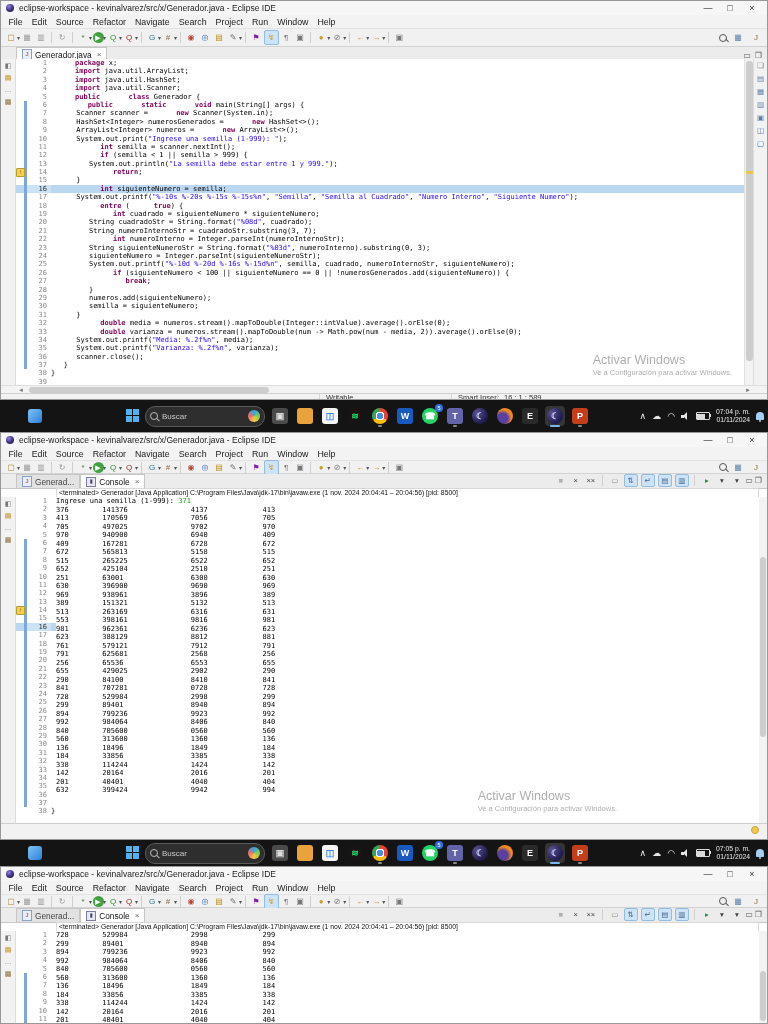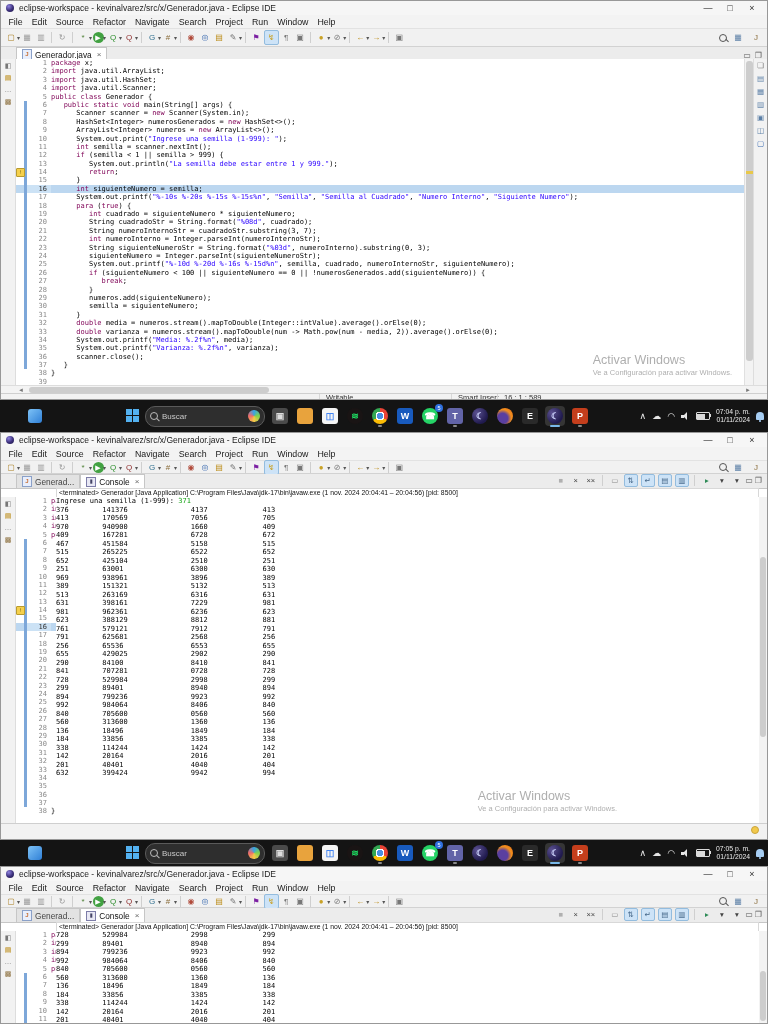--- a/index.html
+++ b/index.html
@@ -53,21 +53,21 @@
       font-size:7px;white-space:pre;tab-size:3;}
   .gut{width:8px;position:relative;flex:none;}
   .warnico{position:absolute;left:0;top:0;width:7px;height:7px;background:#f5d04c;
            border:1px solid #b99b2e;border-radius:1px;font-size:5px;line-height:6px;text-align:center;color:#6b5a10;}
   .chg{width:3px;flex:none;}
   .cl.changed .chg{background:#7da7d9;}
   .ln{width:20px;flex:none;text-align:right;padding-right:4px;color:#888;}
   .cl.cur{background:#bcd7f0;}
   .cl.cur .ln{background:#cce2f5;color:#333;}
   .codecell{flex:1;color:#000;}
-  .kw{color:#7f0055;font-weight:normal;}
+  .kw{color:#7f0055;font-weight:bold;margin-left:24px;}
   .str{color:#2a00ff;}
   .vscroll{position:absolute;right:13px;top:0;bottom:0;width:9px;background:#f3f3f3;border-left:1px solid #e0e0e0;}
   .vthumb{position:absolute;left:1px;right:1px;background:#cdcdcd;border-radius:3px;}
   .ymark{position:absolute;left:1px;right:1px;height:3px;background:#e8c84b;}
   .rightstrip{position:absolute;right:0;top:0;bottom:0;width:13px;background:#f2f2f2;
               border-left:1px solid #ddd;display:flex;flex-direction:column;align-items:center;
               padding-top:2px;gap:4px;}
   .rsicon{width:10px;height:9px;font-size:7.5px;line-height:9px;text-align:center;color:#5b7fa6;}
   .hscroll{position:absolute;left:0;right:0;height:8px;background:#f3f3f3;border-top:1px solid #ddd;}
   .harrow{position:absolute;top:0;width:10px;height:8px;font-size:6px;line-height:8px;text-align:center;color:#777;}
@@ -258,21 +258,21 @@
         <div class="cl changed"><span class="gut"></span><span class="chg"></span><span class="ln">8</span><span class="codecell">		HashSet&lt;Integer&gt; numerosGenerados = <span class="kw">new</span> HashSet&lt;&gt;();</span></div>
         <div class="cl changed"><span class="gut"></span><span class="chg"></span><span class="ln">9</span><span class="codecell">		ArrayList&lt;Integer&gt; numeros = <span class="kw">new</span> ArrayList&lt;&gt;();</span></div>
         <div class="cl changed"><span class="gut"></span><span class="chg"></span><span class="ln">10</span><span class="codecell">		System.out.print(<span class="str">"Ingrese una semilla (1-999): "</span>);</span></div>
         <div class="cl changed"><span class="gut"></span><span class="chg"></span><span class="ln">11</span><span class="codecell">		<span class="kw">int</span> semilla = scanner.nextInt();</span></div>
         <div class="cl changed"><span class="gut"></span><span class="chg"></span><span class="ln">12</span><span class="codecell">		<span class="kw">if</span> (semilla &lt; 1 || semilla &gt; 999) {</span></div>
         <div class="cl changed"><span class="gut"></span><span class="chg"></span><span class="ln">13</span><span class="codecell">			System.out.println(<span class="str">"La semilla debe estar entre 1 y 999."</span>);</span></div>
         <div class="cl changed"><span class="gut"><span class="warnico">!</span></span><span class="chg"></span><span class="ln">14</span><span class="codecell">			<span class="kw">return</span>;</span></div>
         <div class="cl changed"><span class="gut"></span><span class="chg"></span><span class="ln">15</span><span class="codecell">		}</span></div>
         <div class="cl changed cur"><span class="gut"></span><span class="chg"></span><span class="ln">16</span><span class="codecell">		<span class="kw">int</span> siguienteNumero = semilla;</span></div>
         <div class="cl changed"><span class="gut"></span><span class="chg"></span><span class="ln">17</span><span class="codecell">		System.out.printf(<span class="str">"%-10s %-20s %-15s %-15s%n"</span>, <span class="str">"Semilla"</span>, <span class="str">"Semilla al Cuadrado"</span>, <span class="str">"Numero Interno"</span>, <span class="str">"Siguiente Numero"</span>);</span></div>
-        <div class="cl changed"><span class="gut"></span><span class="chg"></span><span class="ln">18</span><span class="codecell">		<span class="kw">para</span> (<span class="kw">true</span>) {</span></div>
+        <div class="cl changed"><span class="gut"></span><span class="chg"></span><span class="ln">18</span><span class="codecell">		<span class="kw">entre</span> (<span class="kw">true</span>) {</span></div>
         <div class="cl changed"><span class="gut"></span><span class="chg"></span><span class="ln">19</span><span class="codecell">			<span class="kw">int</span> cuadrado = siguienteNumero * siguienteNumero;</span></div>
         <div class="cl changed"><span class="gut"></span><span class="chg"></span><span class="ln">20</span><span class="codecell">			String cuadradoStr = String.format(<span class="str">"%08d"</span>, cuadrado);</span></div>
         <div class="cl changed"><span class="gut"></span><span class="chg"></span><span class="ln">21</span><span class="codecell">			String numeroInternoStr = cuadradoStr.substring(3, 7);</span></div>
         <div class="cl changed"><span class="gut"></span><span class="chg"></span><span class="ln">22</span><span class="codecell">			<span class="kw">int</span> numeroInterno = Integer.parseInt(numeroInternoStr);</span></div>
         <div class="cl changed"><span class="gut"></span><span class="chg"></span><span class="ln">23</span><span class="codecell">			String siguienteNumeroStr = String.format(<span class="str">"%03d"</span>, numeroInterno).substring(0, 3);</span></div>
         <div class="cl changed"><span class="gut"></span><span class="chg"></span><span class="ln">24</span><span class="codecell">			siguienteNumero = Integer.parseInt(siguienteNumeroStr);</span></div>
         <div class="cl changed"><span class="gut"></span><span class="chg"></span><span class="ln">25</span><span class="codecell">			System.out.printf(<span class="str">"%-10d %-20d %-16s %-15d%n"</span>, semilla, cuadrado, numeroInternoStr, siguienteNumero);</span></div>
         <div class="cl changed"><span class="gut"></span><span class="chg"></span><span class="ln">26</span><span class="codecell">			<span class="kw">if</span> (siguienteNumero &lt; 100 || siguienteNumero == 0 || !numerosGenerados.add(siguienteNumero)) {</span></div>
         <div class="cl changed"><span class="gut"></span><span class="chg"></span><span class="ln">27</span><span class="codecell">				<span class="kw">break</span>;</span></div>
         <div class="cl changed"><span class="gut"></span><span class="chg"></span><span class="ln">28</span><span class="codecell">			}</span></div>
@@ -561,30 +561,32 @@
         <div class="cl changed"><span class="gut"></span><span class="chg"></span><span class="ln">34</span><span class="codecell">		System.out.printf(, media);</span></div>
         <div class="cl changed"><span class="gut"></span><span class="chg"></span><span class="ln">35</span><span class="codecell">		System.out.printf(, varianza);</span></div>
         <div class="cl changed"><span class="gut"></span><span class="chg"></span><span class="ln">36</span><span class="codecell">		scanner.close();</span></div>
         <div class="cl changed"><span class="gut"></span><span class="chg"></span><span class="ln">37</span><span class="codecell">	}</span></div>
         <div class="cl"><span class="gut"></span><span class="chg"></span><span class="ln">38</span><span class="codecell">}</span></div>
       </div>
     <div class="console-body" id="console2" style="top:0;height:326px;">
         <div class="con-line">Ingrese una semilla (1-999): <span class="stdin">371</span></div>
         <div class="con-line">376        141376               4137             413</div>
         <div class="con-line">413        170569               7056             705</div>
-        <div class="con-line">970        940900               1660             409</div>
+        <div class="con-line">705        497025               9702             970</div>
+        <div class="con-line">970        940900               6940             409</div>
         <div class="con-line">409        167281               6728             672</div>
-        <div class="con-line">467        451584               5158             515</div>
+        <div class="con-line">672        565813               5158             515</div>
         <div class="con-line">515        265225               6522             652</div>
         <div class="con-line">652        425104               2510             251</div>
         <div class="con-line">251        63001                6300             630</div>
+        <div class="con-line">630        396900               9690             969</div>
         <div class="con-line">969        938961               3896             389</div>
         <div class="con-line">389        151321               5132             513</div>
         <div class="con-line">513        263169               6316             631</div>
-        <div class="con-line">631        398161               7229             981</div>
+        <div class="con-line">553        398161               9816             981</div>
         <div class="con-line">981        962361               6236             623</div>
         <div class="con-line">623        388129               8812             881</div>
         <div class="con-line">761        579121               7912             791</div>
         <div class="con-line">791        625681               2568             256</div>
         <div class="con-line">256        65536                6553             655</div>
         <div class="con-line">655        429025               2902             290</div>
         <div class="con-line">290        84100                8410             841</div>
         <div class="con-line">841        707281               0728             728</div>
         <div class="con-line">728        529984               2998             299</div>
         <div class="con-line">299        89401                8940             894</div>

